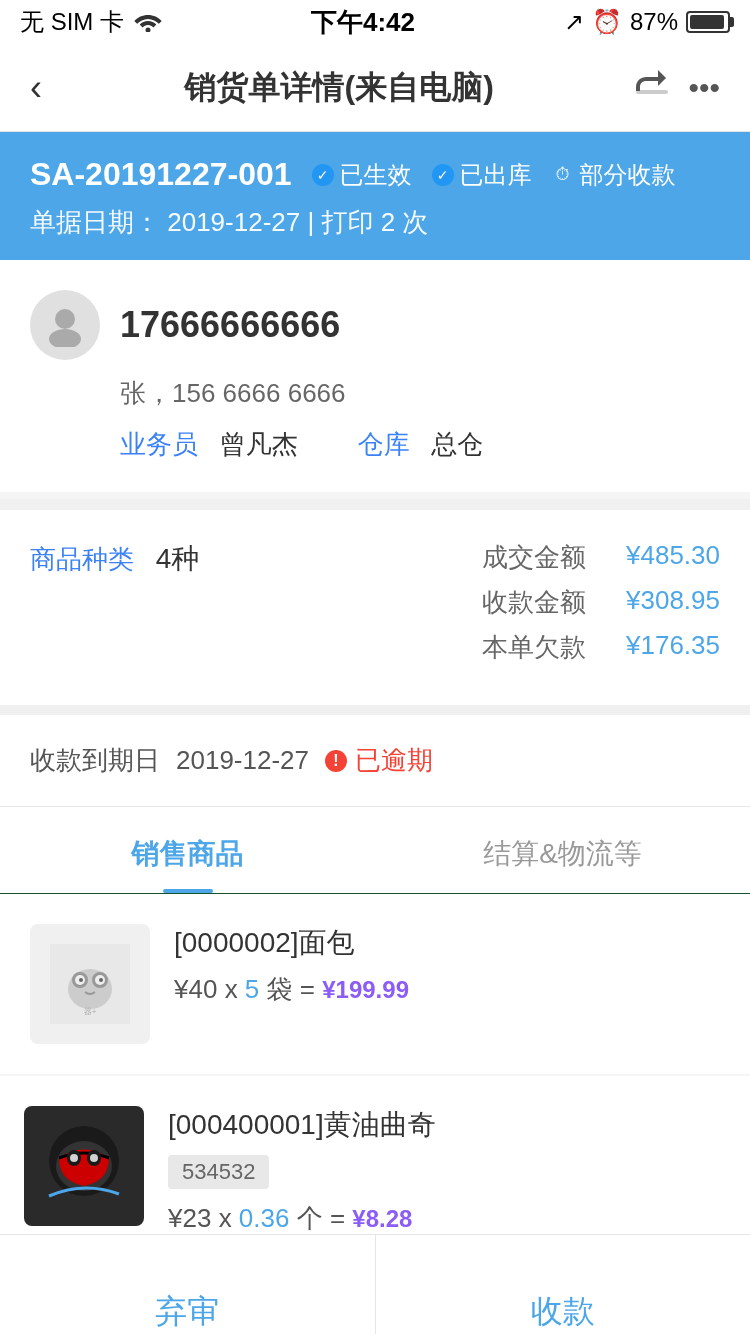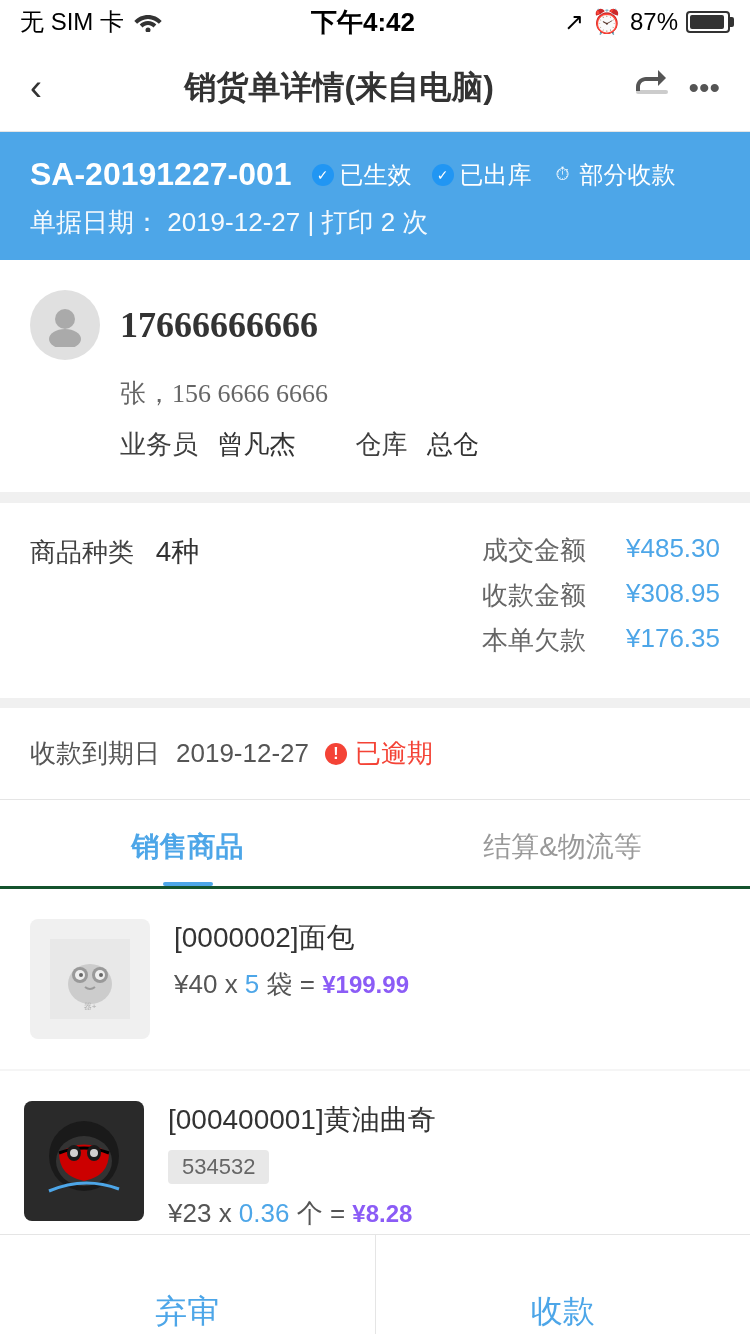--- a/index.html
+++ b/index.html
@@ -124,22 +124,21 @@
     .header-date {
       color: #fff;
       font-size: 26px;
       opacity: 0.95;
     }
 
     
     .customer-section {
       background: #fff;
       padding: 30px;
-      margin-bottom: 0;
-      font-family: Liberation Serif, serif;
+      margin-bottom: 7px;
     }
     .customer-row {
       display: flex;
       align-items: center;
       gap: 20px;
       margin-bottom: 16px;
     }
     .avatar {
       width: 70px;
       height: 70px;
@@ -162,21 +161,21 @@
       margin-bottom: 16px;
       padding-left: 90px;
     }
     .customer-meta {
       display: flex;
       gap: 60px;
       padding-left: 90px;
       font-size: 26px;
       color: #333;
     }
-    .meta-label { color: #404040; }
+    .meta-label { color: #3b82f6; }
 
     
     .stats-section {
       background: #fff;
       padding: 30px;
       border-top: 1px solid #f0f0f0;
       display: flex;
       justify-content: space-between;
       align-items: flex-start;
     }
@@ -230,21 +229,21 @@
       color: #fff;
       font-size: 16px;
       font-weight: bold;
     }
 
     
     .tabs-section {
       background: #fff;
       border-top: 1px solid #e5e5e5;
       display: flex;
-      border-bottom: 3px solid #14532d;
+      border-bottom: 1px solid #14532d;
     }
     .tab {
       flex: 1;
       text-align: center;
       padding: 28px 0 20px;
       font-size: 28px;
       color: #999;
       position: relative;
       cursor: pointer;
     }

